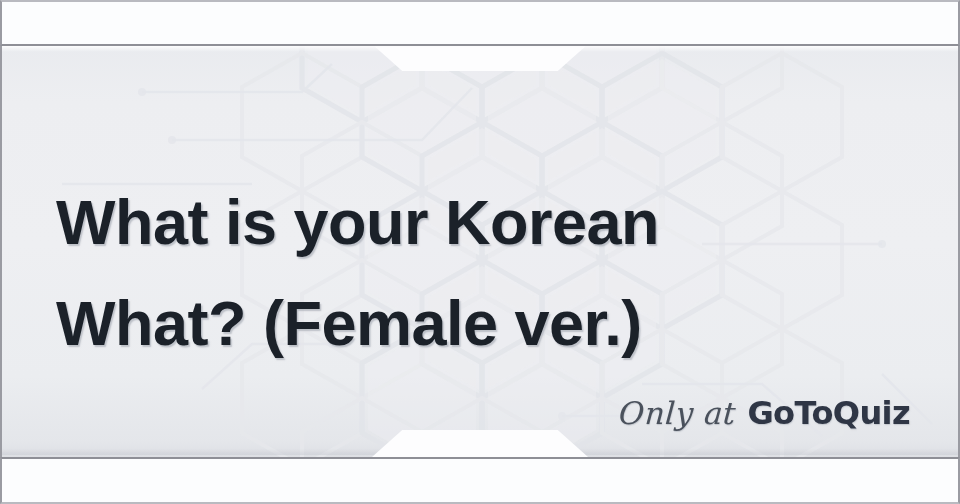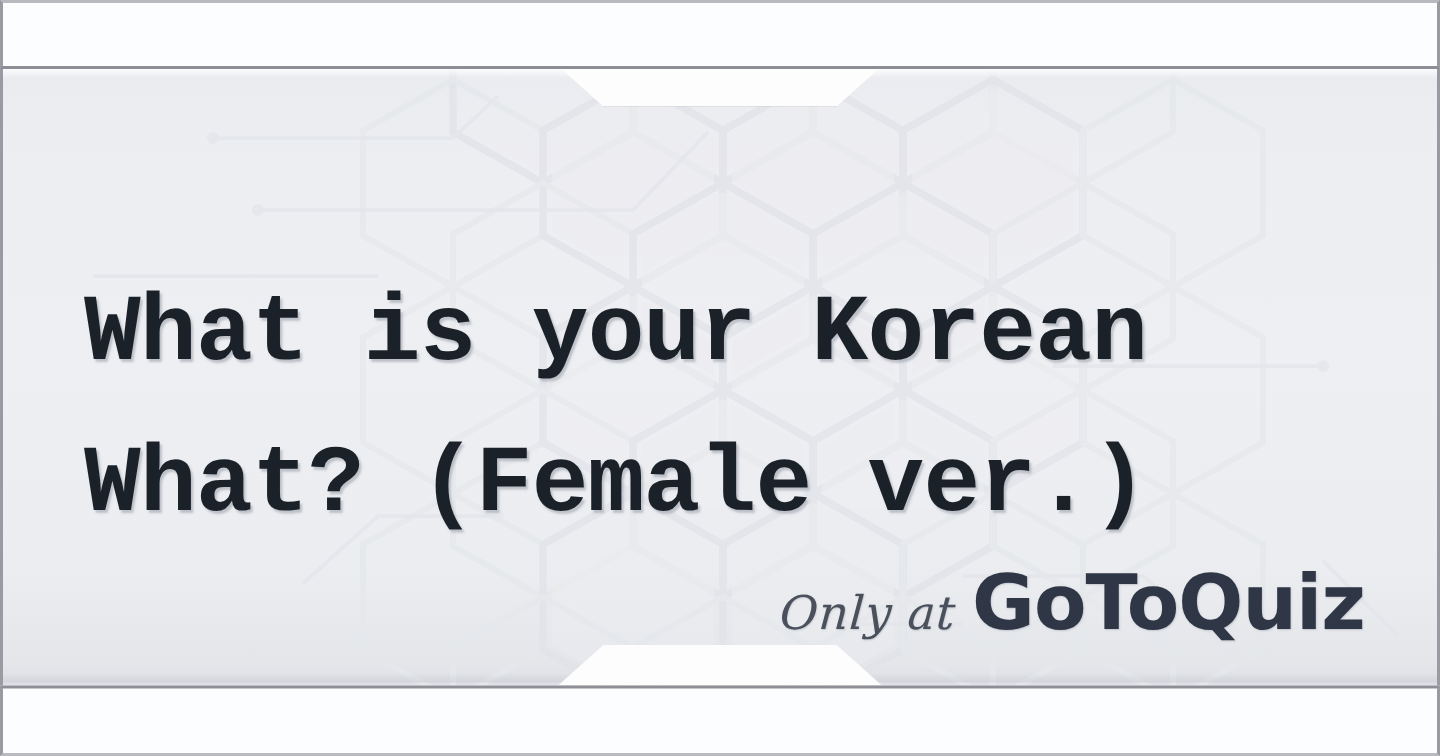--- a/index.html
+++ b/index.html
@@ -110,21 +110,21 @@
 
   
   .title-block {
     position: absolute;
     left: 54px;
     top: 128px;
     width: 840px;
     z-index: 4;
   }
   .title-line {
-    font-family: Liberation Mono, monospace;
+    font-family: Liberation Sans, sans-serif;
     font-weight: 700;
     font-size: 63px;
     line-height: 101px;
     color: #1b2129;
     letter-spacing: -0.5px;
     text-shadow: 1.5px 2px 1.5px rgba(150,155,165,0.55);
     white-space: nowrap;
   }
 
   
@@ -142,21 +142,21 @@
     font-size: 31px;
     color: #4a515c;
     letter-spacing: 0.5px;
     margin-right: 11px;
     transform: skewX(-4deg);
     text-shadow: 0.5px 1px 1px rgba(160,165,175,0.5);
   }
   .brand-name {
     font-family: "DejaVu Sans", "Liberation Sans", sans-serif;
     font-weight: 700;
-    font-size: 51px;
+    font-size: 32px;
     color: #2f3645;
     letter-spacing: -0.6px;
     text-shadow: 0.5px 1px 1.2px rgba(160,165,175,0.5);
   }
 
   
   .seam {
     position: absolute;
     left: 2px;
     width: 956px;

